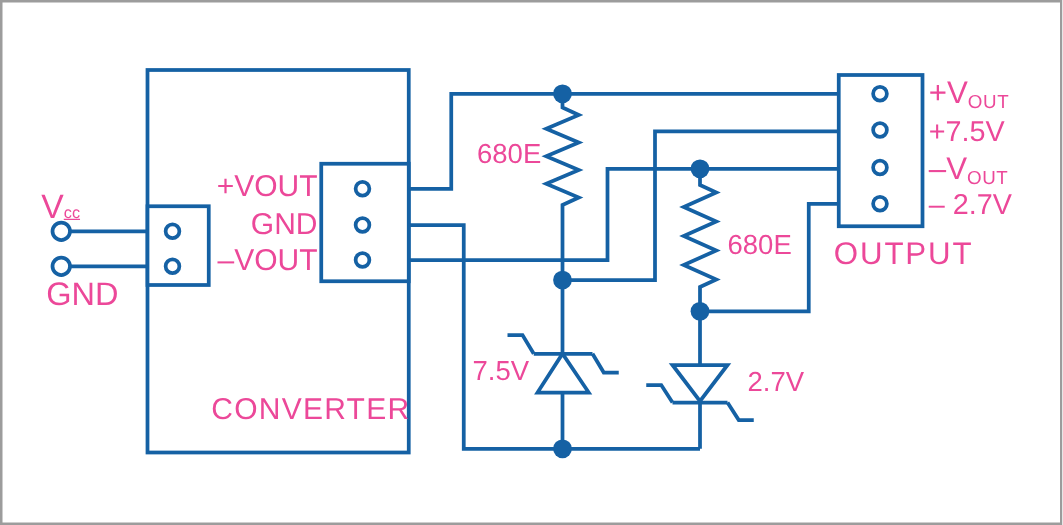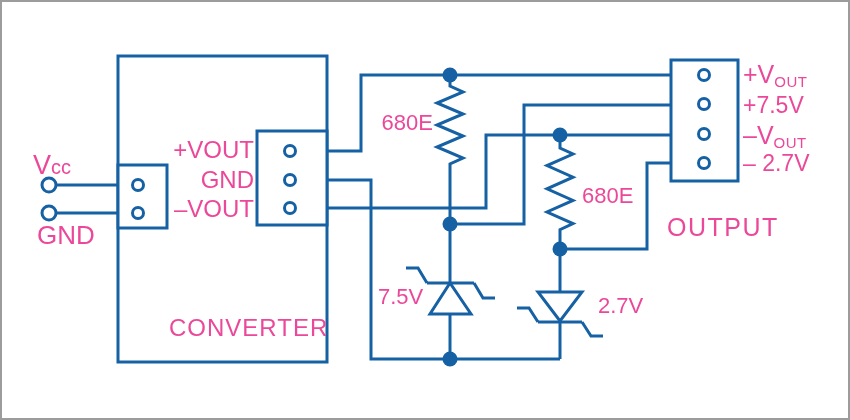--- a/index.html
+++ b/index.html
@@ -15,21 +15,21 @@
   .stage svg{position:absolute;left:0;top:0;}
   .lbl{
     position:absolute;
     color:#ec4899;
     line-height:1;
     white-space:nowrap;
     font-size:22px;
   }
   .lbl .sub{font-size:15px;position:relative;top:4px;letter-spacing:.5px;}
   .vcc-main{font-size:27px;}
-  .vcc-sub{font-size:20px;}
+  .vcc-sub{font-size:13px;text-decoration:underline;}
   .gnd-in{font-size:26px;}
   .convpin{font-size:24px;width:122px;left:130px;text-align:right;}
   .dcname{font-size:24px;letter-spacing:1px;}
   .rlabel{font-size:22px;}
   .outpin{font-size:23px;left:741px;}
   .outtitle{font-size:25px;letter-spacing:1.5px;}
 </style>
 </head>
 <body>
 
@@ -111,15 +111,15 @@
   <div class="lbl rlabel" style="left:360px;top:110px;width:71px;text-align:right;">680E</div>
   <div class="lbl rlabel" style="left:580px;top:183px;">680E</div>
   <div class="lbl rlabel" style="left:376px;top:284px;">7.5V</div>
   <div class="lbl rlabel" style="left:596px;top:293px;">2.7V</div>
 
   <div class="lbl outpin" style="top:60px;font-size:25px;"><span>+V</span><span class="sub">OUT</span></div>
   <div class="lbl outpin" style="top:92px;text-align:right;">+7.5V</div>
   <div class="lbl outpin" style="top:121px;font-size:25px;"><span>–V</span><span class="sub">OUT</span></div>
   <div class="lbl outpin" style="top:150px;">– 2.7V</div>
 
-  <div class="lbl outtitle" style="left:665px;top:189px;margin-top:24px;">OUTPUT</div>
+  <div class="lbl outtitle" style="left:665px;top:189px;">OUTPUT</div>
 
 </div>
 
 </body></html>

